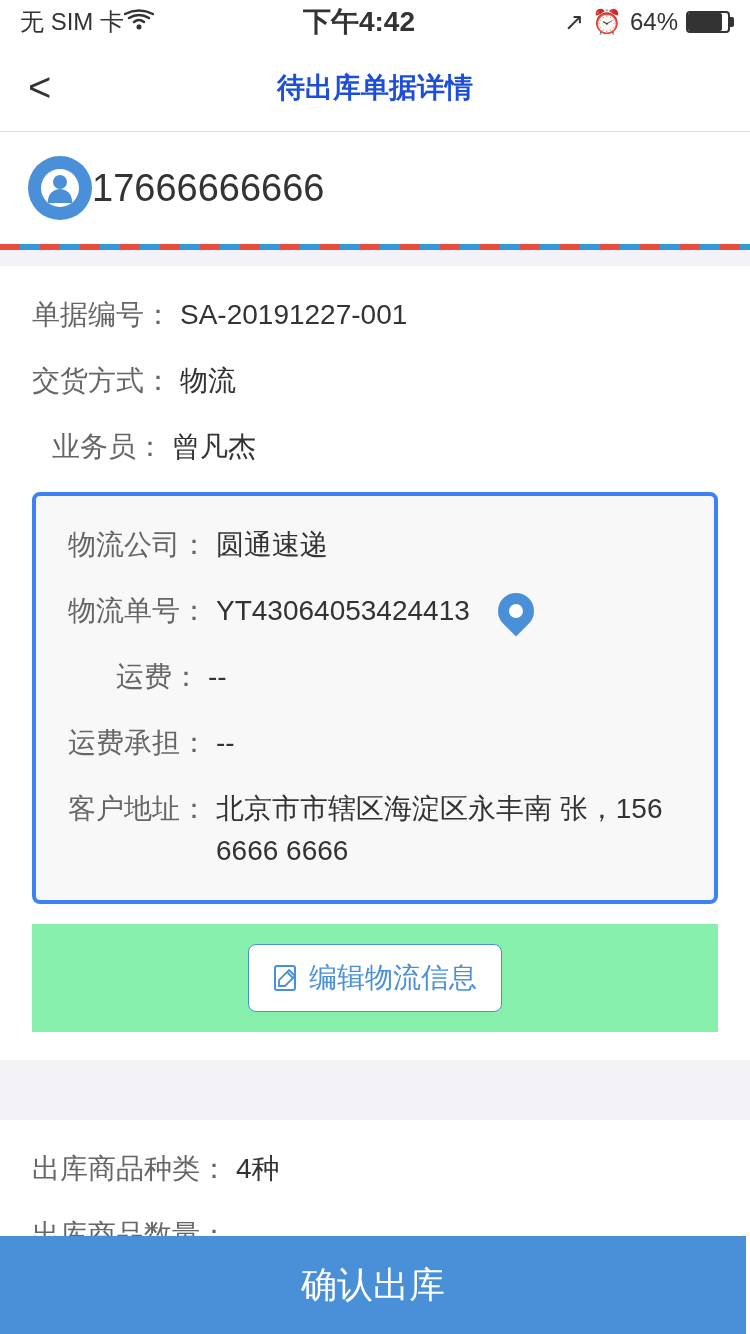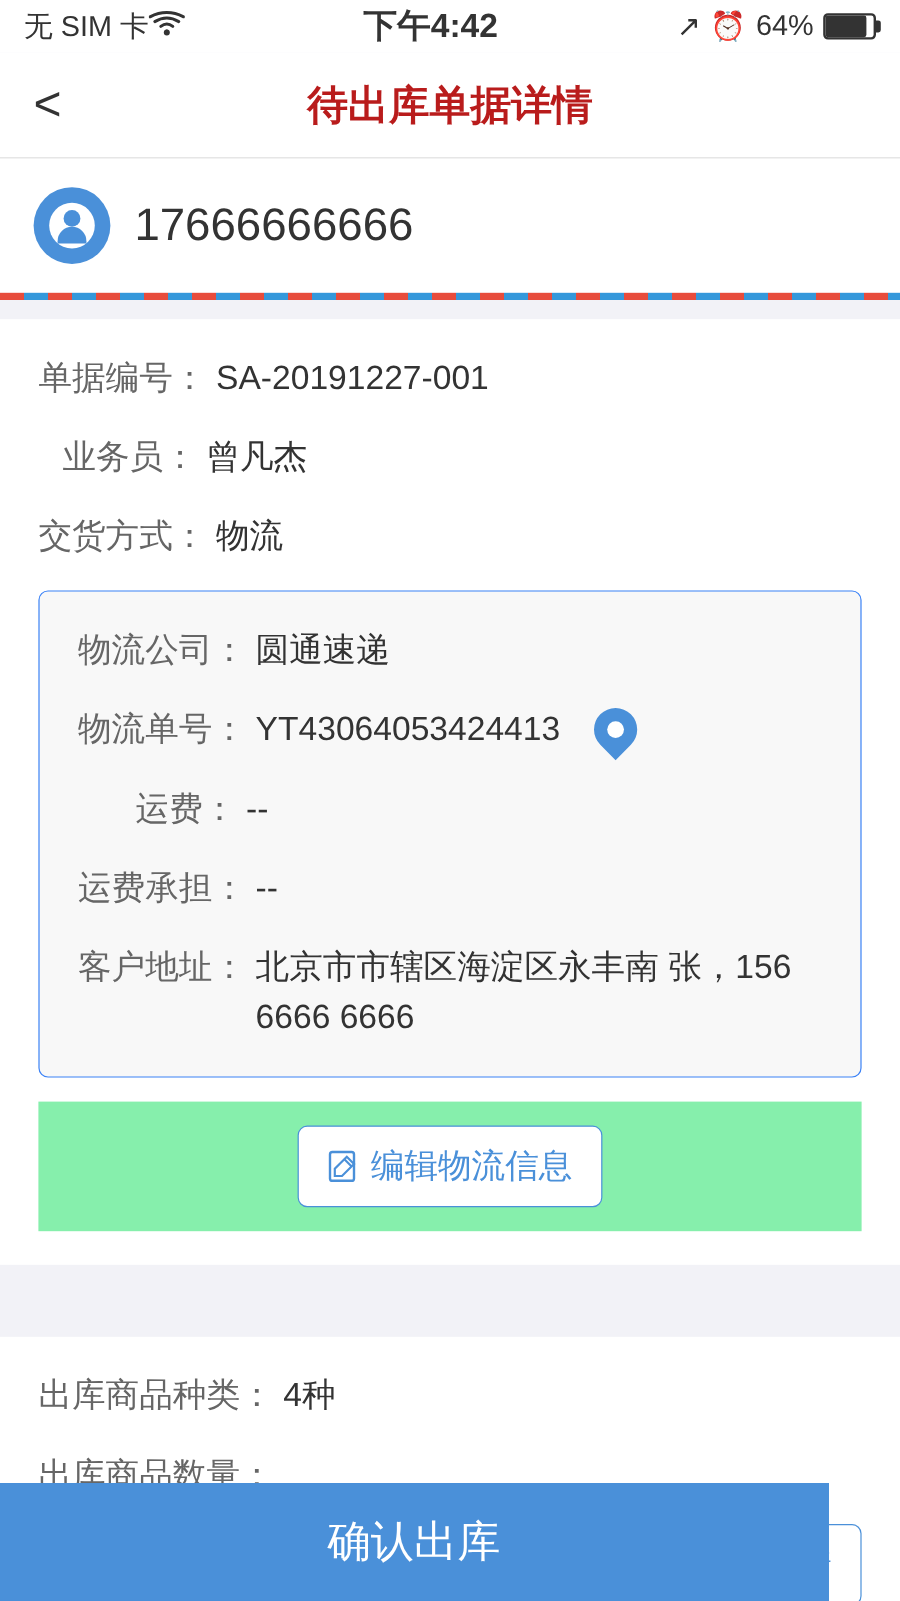--- a/index.html
+++ b/index.html
@@ -80,23 +80,23 @@
     }
     .nav-back {
       position: absolute;
       left: 28px;
       font-size: 40px;
       color: #333;
       cursor: pointer;
       font-weight: 300;
     }
     .nav-title {
-      font-size: 34px;
+      font-size: 28px;
       font-weight: 600;
-      color: #b91c1c;
+      color: #1d4ed8;
     }
 
     
     .dashed-separator {
       width: 100%;
       height: 6px;
       background: repeating-linear-gradient(
         90deg,
         #e74c3c 0px, #e74c3c 20px,
         #3498db 20px, #3498db 40px,
@@ -104,21 +104,20 @@
         #3498db 60px, #3498db 80px
       );
     }
 
     
     .customer-header {
       background: #fff;
       padding: 24px 28px;
       display: flex;
       align-items: center;
-      gap: 20px;
     }
     .avatar {
       width: 64px;
       height: 64px;
       background: #4a90d9;
       border-radius: 50%;
       display: flex;
       align-items: center;
       justify-content: center;
       flex-shrink: 0;
@@ -182,21 +181,21 @@
       flex-shrink: 0;
     }
     .info-value {
       color: #333;
       flex: 1;
     }
 
     
     .logistics-section {
       background: #f8f8f8;
-      border: 1px solid #3b82f6;
+      border: 4px solid #3b82f6;
       border-radius: 8px;
       margin: 20px 0;
       padding: 28px 32px;
     }
 
     .logistics-number-row {
       display: flex;
       align-items: center;
       gap: 28px;
       justify-content: space-between;
@@ -268,21 +267,21 @@
       background: #fff;
       padding: 28px 32px;
       margin-top: 20px;
     }
 
     
     .confirm-btn {
       position: fixed;
       bottom: 0;
       left: 0;
-      width: 690px;
+      width: 746px;
       height: 98px;
       background: #4a90d9;
       color: #fff;
       font-size: 36px;
       font-weight: 500;
       display: flex;
       align-items: center;
       justify-content: center;
       cursor: pointer;
       border: none;
@@ -339,26 +338,26 @@
 
   <div class="dashed-separator"></div>
 </div>
 
 <div class="section white-section" style="margin-top:16px;">
   <div class="info-row">
     <span class="info-label">单据编号：</span>
     <span class="info-value">SA-20191227-001</span>
   </div>
   <div class="info-row">
+    <span class="info-label">交货方式：</span>
+    <span class="info-value">物流</span>
+  </div>
+  <div class="info-row">
     <span class="info-label">业务员：</span>
     <span class="info-value">曾凡杰</span>
-  </div>
-  <div class="info-row">
-    <span class="info-label">交货方式：</span>
-    <span class="info-value">物流</span>
   </div>
 
   <div class="logistics-section">
     <div class="info-row">
       <span class="info-label">物流公司：</span>
       <span class="info-value">圆通速递</span>
     </div>
     <div class="info-row" style="margin-bottom:24px;">
       <span class="info-label">物流单号：</span>
       <div class="logistics-number-row">

